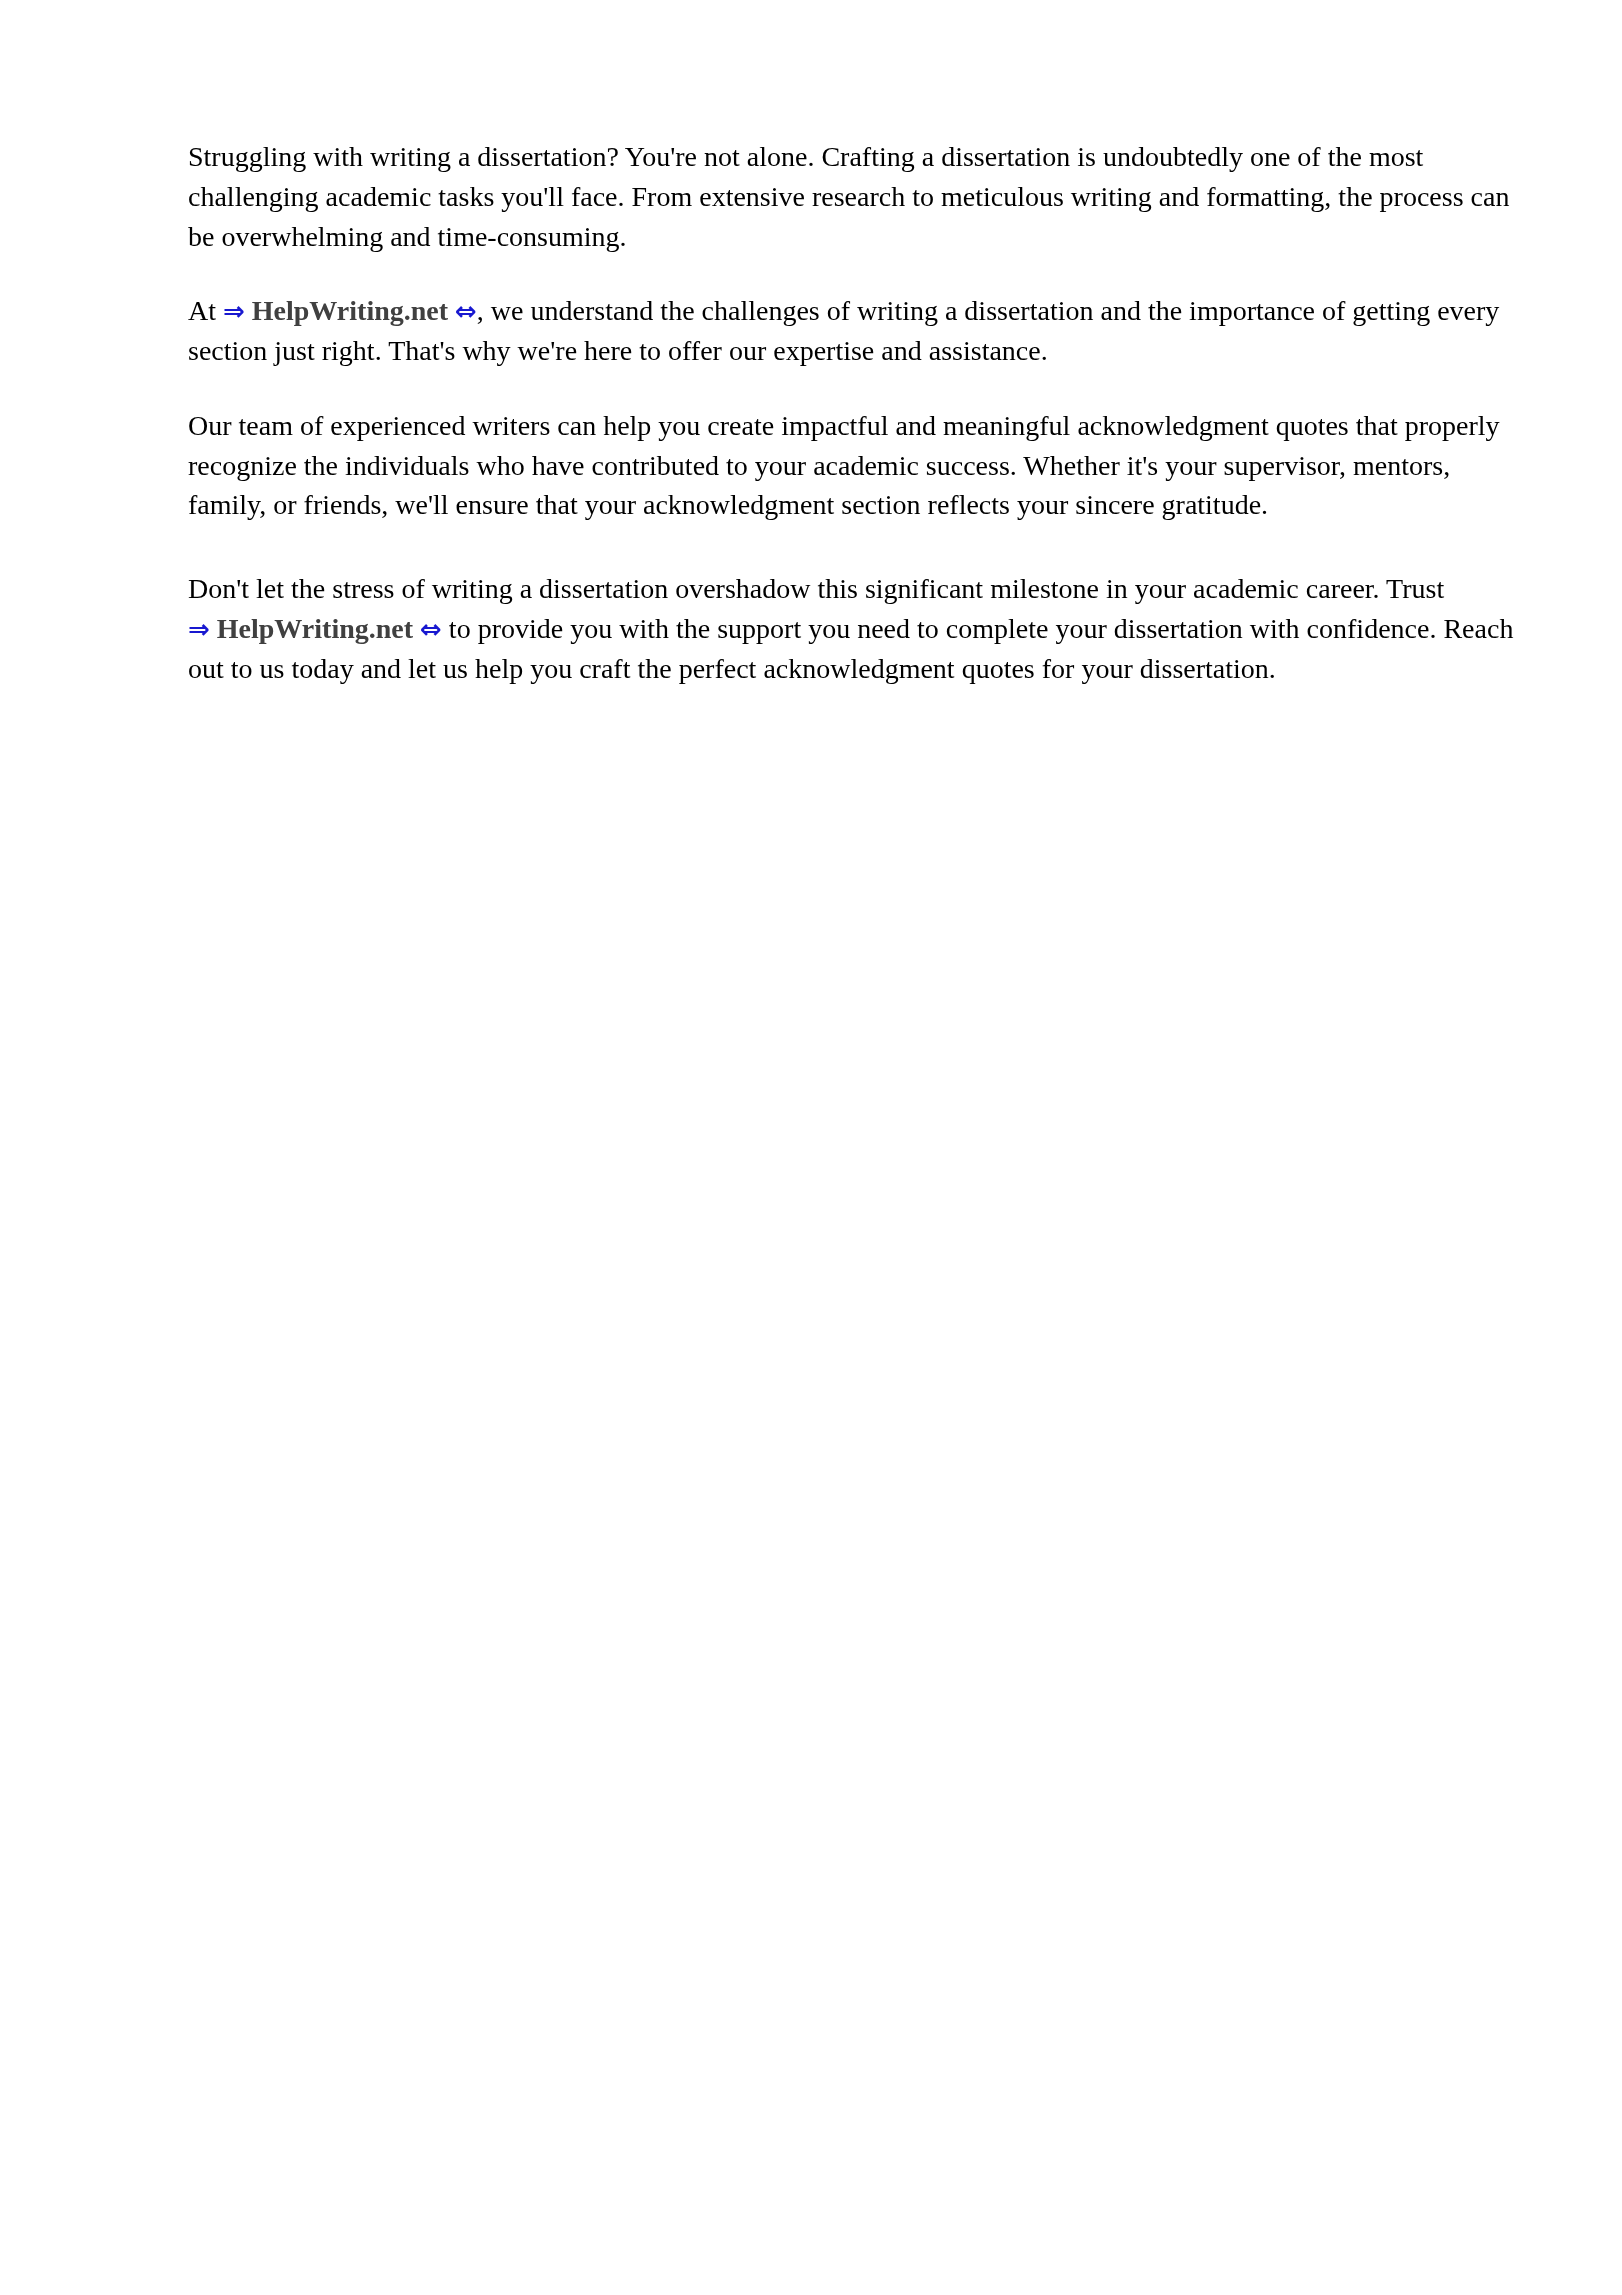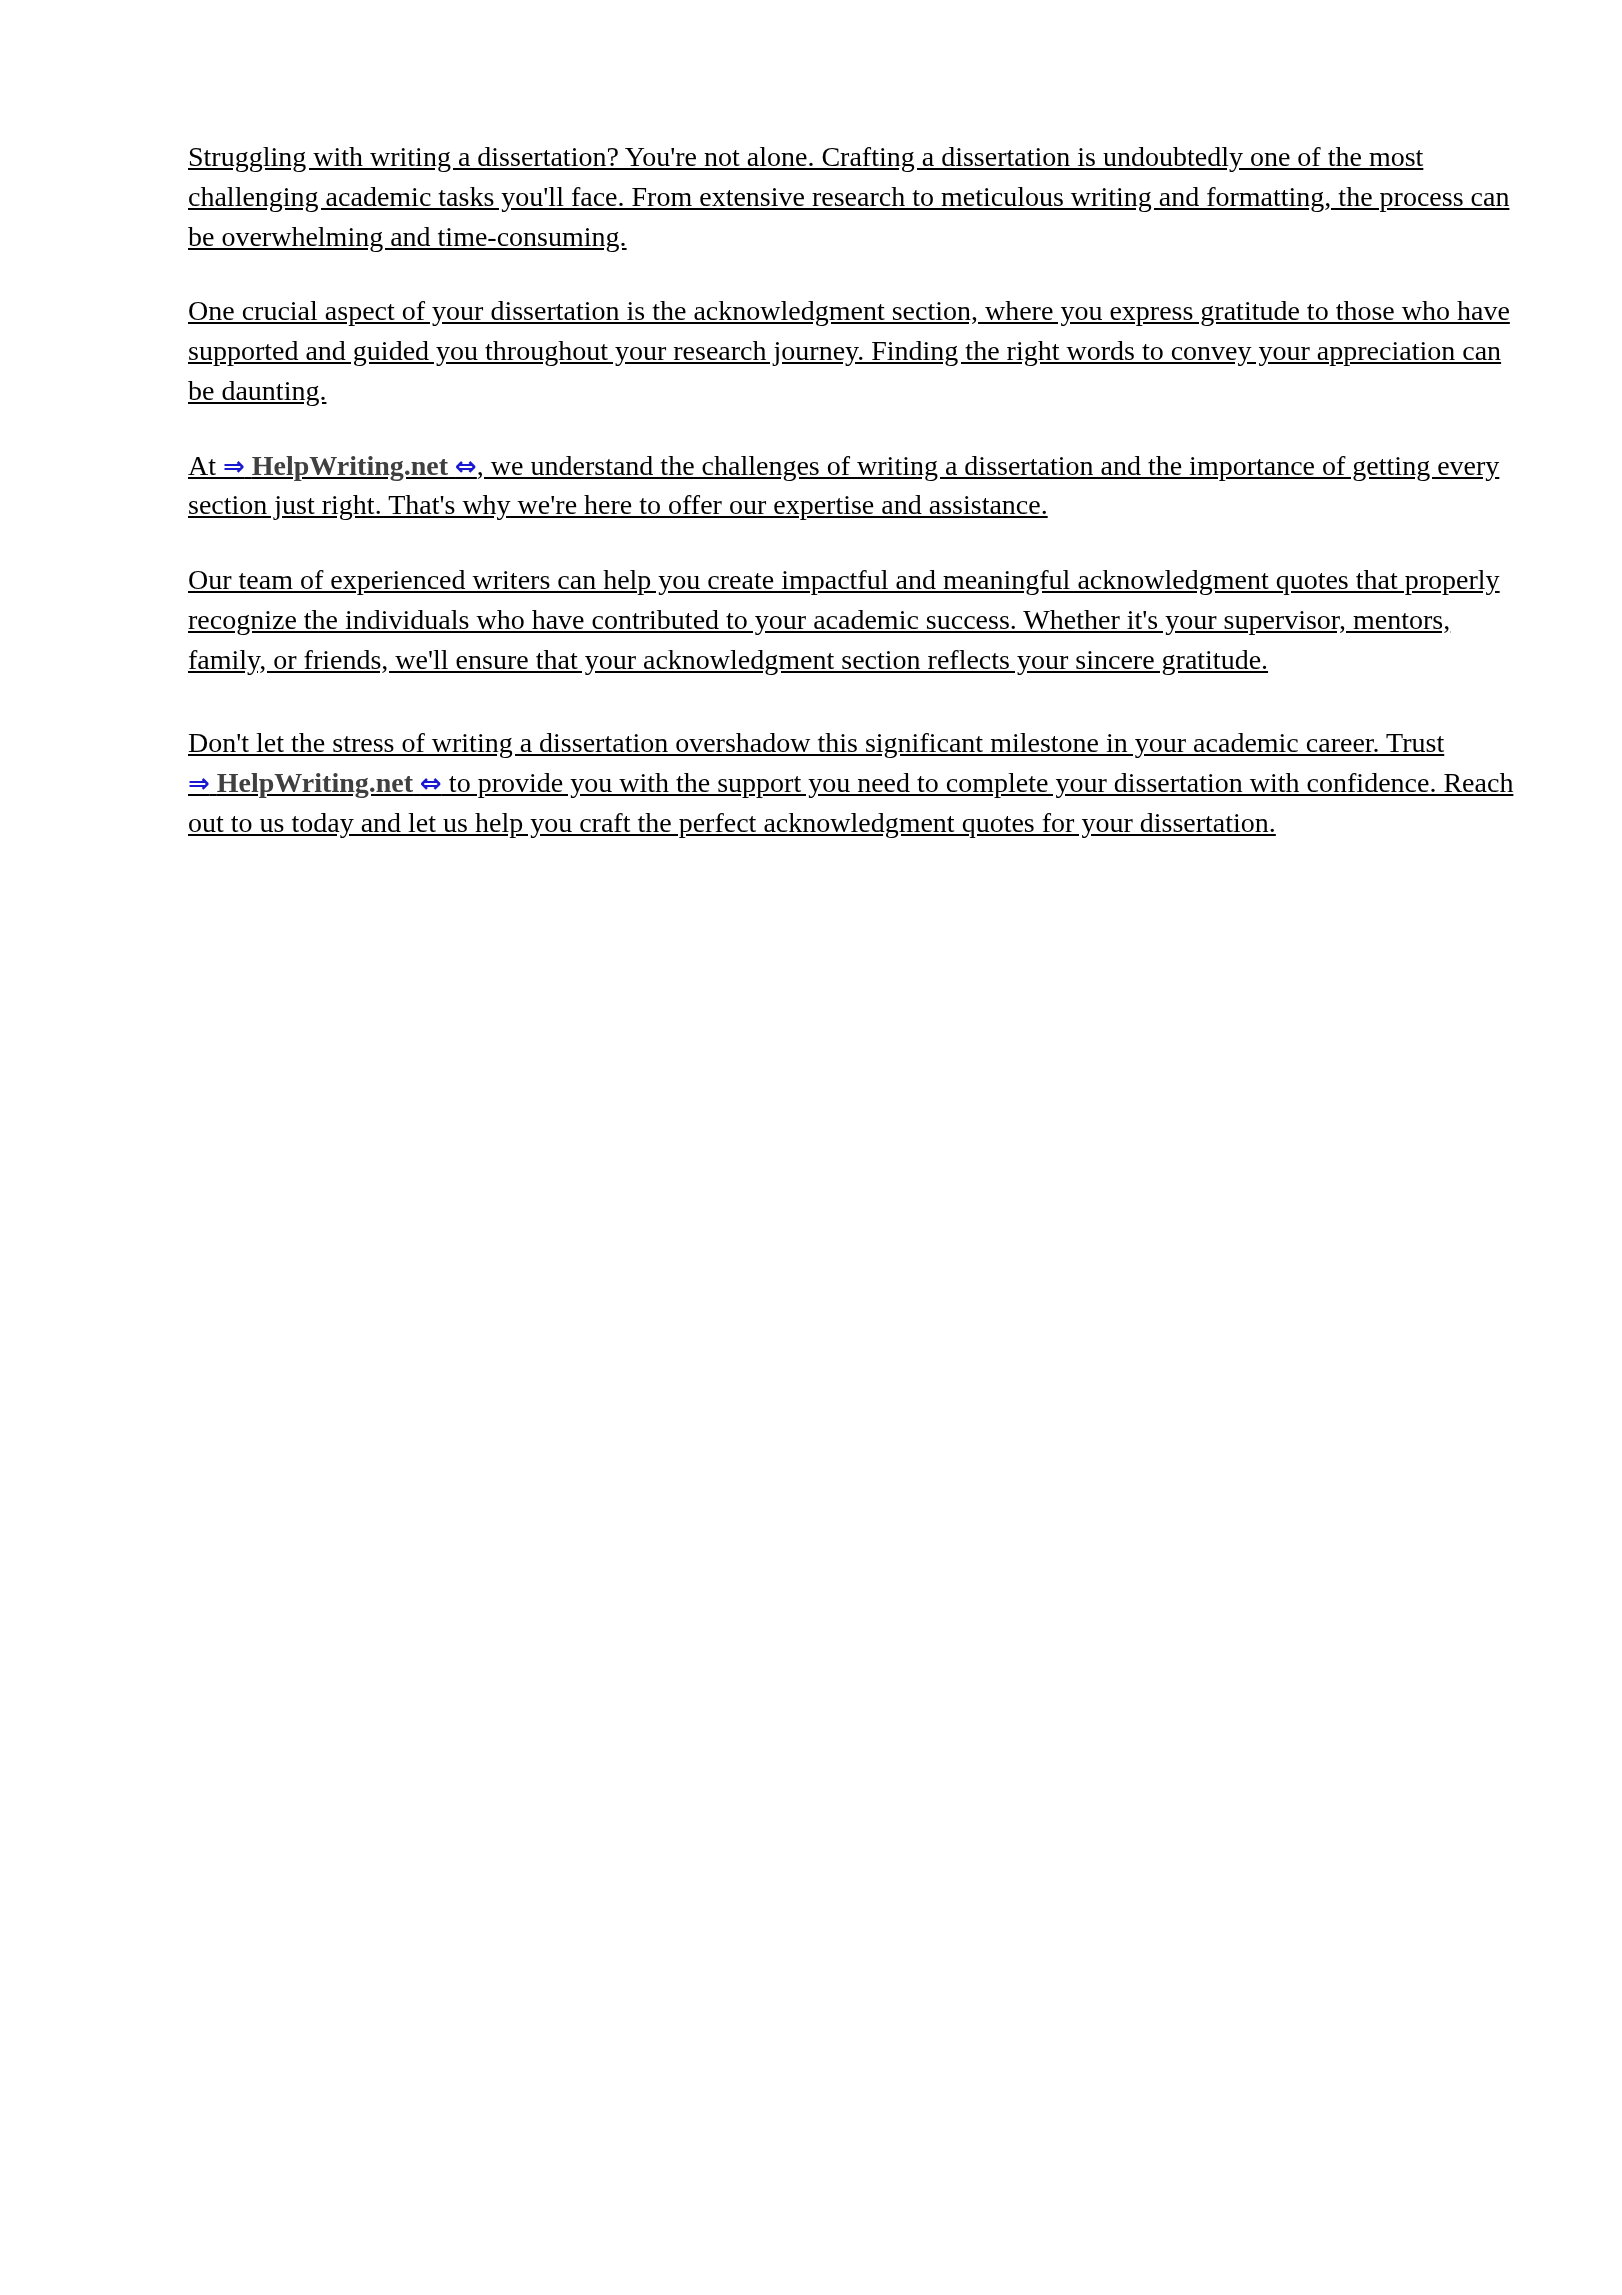--- a/index.html
+++ b/index.html
@@ -12,21 +12,20 @@
     height: 2295px;
     font-family: "Liberation Serif", "DejaVu Serif", serif;
     color: #000000;
   }
   .page {
     box-sizing: border-box;
     width: 1622px;
     height: 2295px;
     padding: 137px 107px 0 188px;
     background: #ffffff;
-    text-decoration: underline;
   }
   .doc-body {
     max-width: 1327px;
   }
   p.para {
     margin: 0 0 35px 0;
     font-size: 28px;
     line-height: 1.42;
     text-align: left;
     color: #000000;
@@ -53,21 +52,20 @@
   }
 </style>
 </head>
 <body>
 
 <div class="page">
   <div class="doc-body">
 
     <p class="para">Struggling with writing a dissertation? You're not alone. Crafting a dissertation is undoubtedly one of the most challenging academic tasks you'll face. From extensive research to meticulous writing and formatting, the process can be overwhelming and time-consuming.</p>
 
-    <p class="para">One crucial aspect of your dissertation is the acknowledgment section, where you express gratitude to those who have supported and guided you throughout your research journey. Finding the right words to convey your appreciation can be daunting.</p>
 
     <p class="para"><span>At </span><span class="link-group"><span class="arrow">⇒</span> <a class="link" href="#">HelpWriting.net</a> <span class="arrow">⇔</span></span><span>, we understand the challenges of writing a dissertation and the importance of getting every section just right. That's why we're here to offer our expertise and assistance.</span></p>
 
     <p class="para">Our team of experienced writers can help you create impactful and meaningful acknowledgment quotes that properly recognize the individuals who have contributed to your academic success. Whether it's your supervisor, mentors, family, or friends, we'll ensure that your acknowledgment section reflects your sincere gratitude.</p>
 
     <p class="para"><span>Don't let the stress of writing a dissertation overshadow this significant milestone in your academic career. Trust </span><span class="link-group"><span class="arrow">⇒</span> <a class="link" href="#">HelpWriting.net</a> <span class="arrow">⇔</span></span><span> to provide you with the support you need to complete your dissertation with confidence. Reach out to us today and let us help you craft the perfect acknowledgment quotes for your dissertation.</span></p>
 
   </div>
 </div>
 

